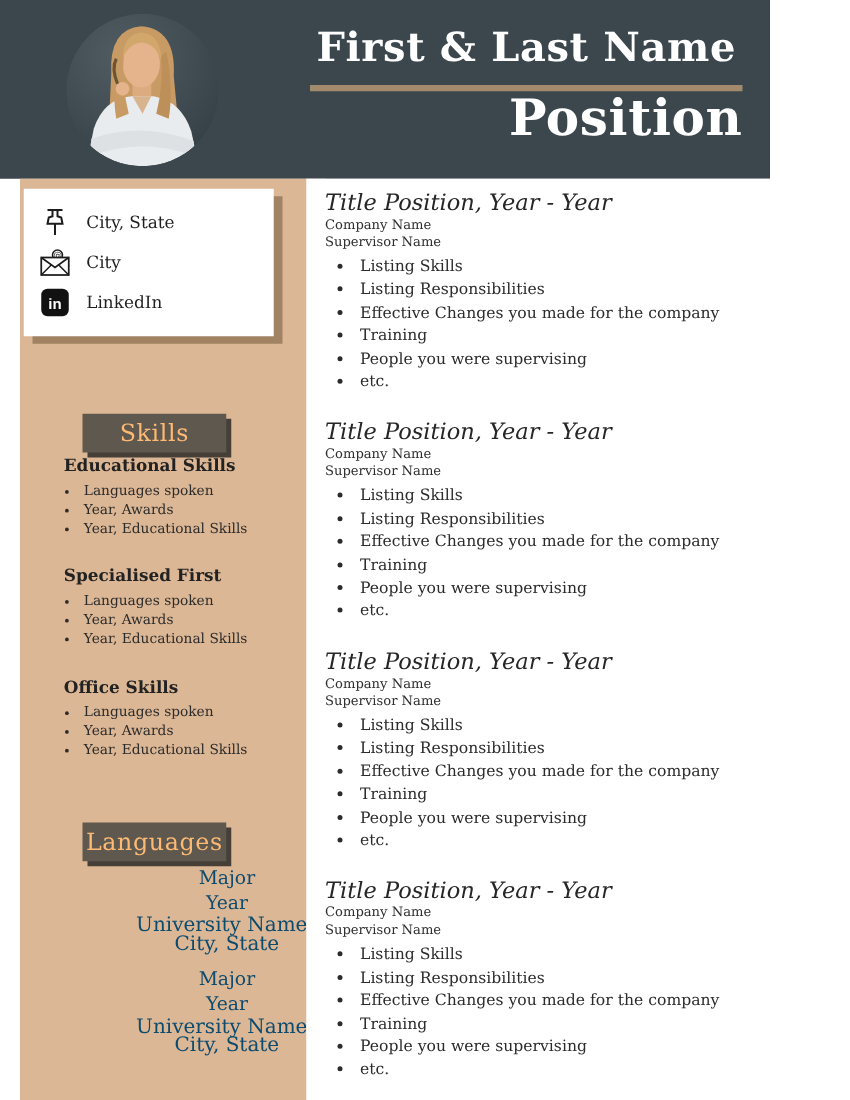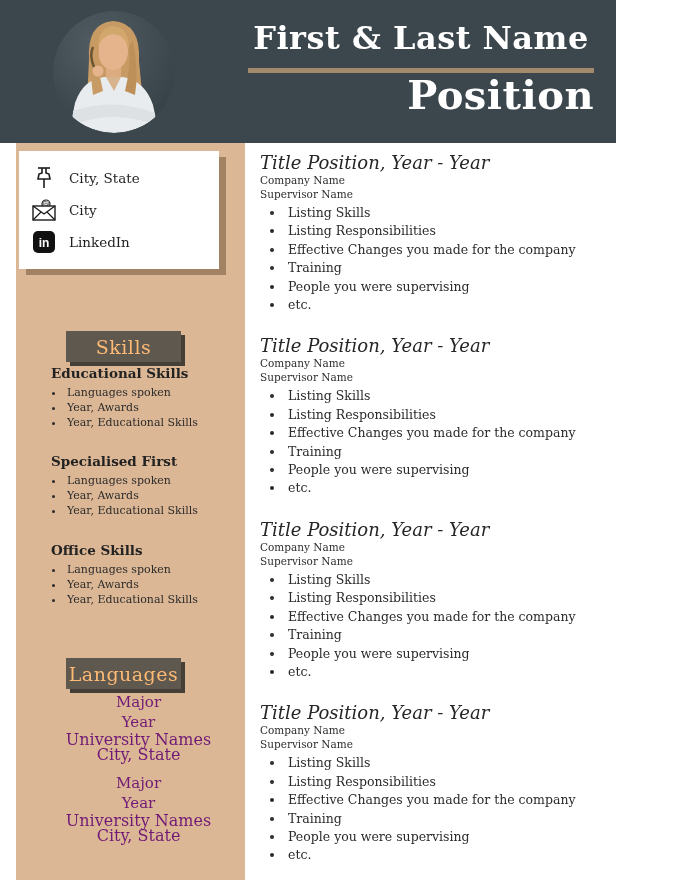--- a/index.html
+++ b/index.html
@@ -47,21 +47,21 @@
     box-shadow:4px 4px 0 #453f37;color:#fdba74;font-size:19px;
     display:flex;align-items:center;justify-content:center;letter-spacing:.5px;
   }
   .skills-head-pos{position:absolute;left:50px;top:188px;margin:0;}
   .edu-head-pos{position:absolute;left:50px;top:515px;margin:0;}
   .skill-group{position:absolute;left:35px;width:200px;}
   .sg0{top:221px;} .sg1{top:309px;} .sg2{top:398px;}
   .skill-heading{font-size:13.5px;font-weight:700;color:#222222;line-height:19px;}
   .skill-list{margin:3px 0 0 0;padding:0 0 0 14px;list-style:disc;}
   .skill-list li{font-size:11px;line-height:14.8px;color:#2b2b2b;padding-left:2px;}
-  .edu-entry{position:absolute;left:0;width:245px;text-align:center;color:#701a75;}
+  .edu-entry{position:absolute;left:0;width:245px;text-align:center;color:#0c4a6e;padding-left:43px;}
   .ee0{top:550px;} .ee1{top:631px;}
   .edu-major,.edu-year{font-size:15px;line-height:19.5px;}
   .edu-univ,.edu-loc{font-size:16px;line-height:15px;}
   
   .main{
     position:absolute;left:245px;top:143px;width:435px;height:737px;background:#ffffff;
     padding:9px 0 0 15px;box-sizing:border-box;
   }
   .job-block{margin-bottom:21px;}
   .job-title{font-size:18px;line-height:21px;color:#262626;font-style:italic;}

